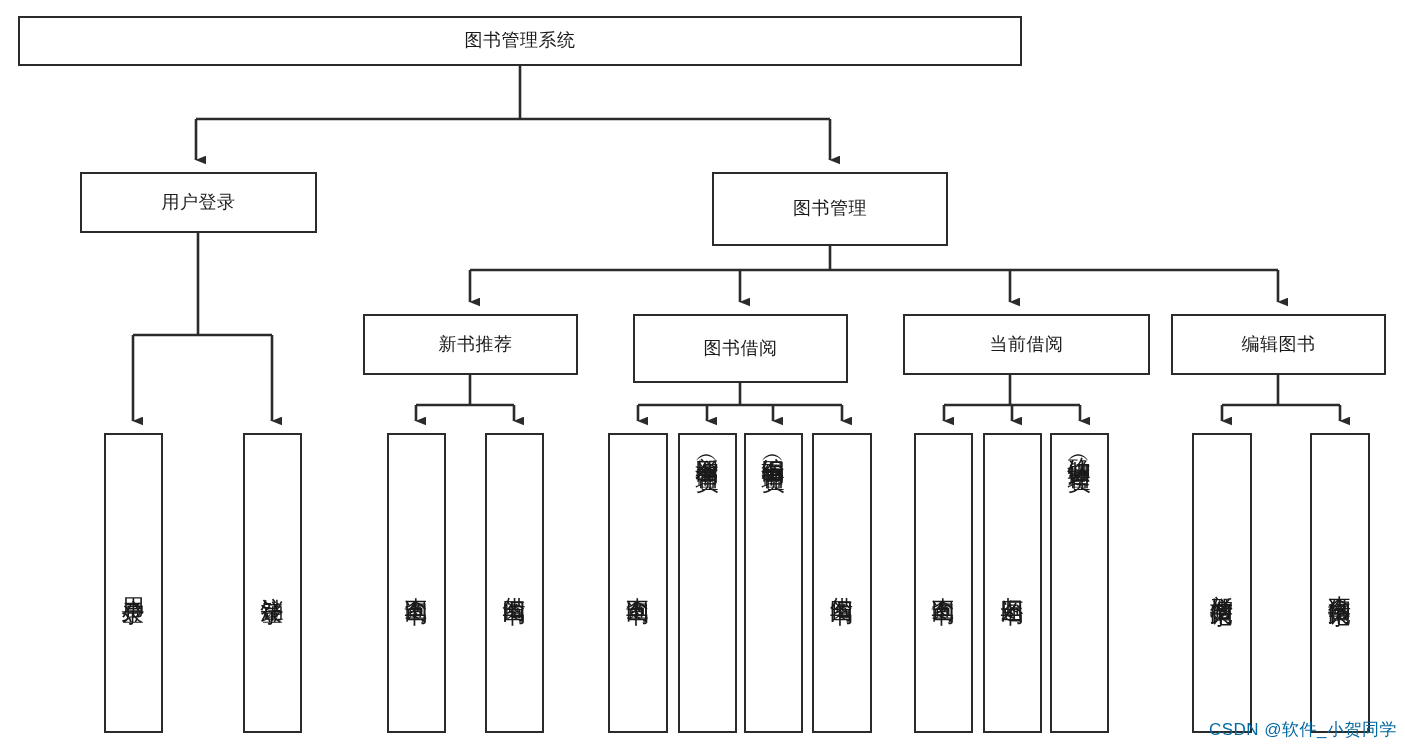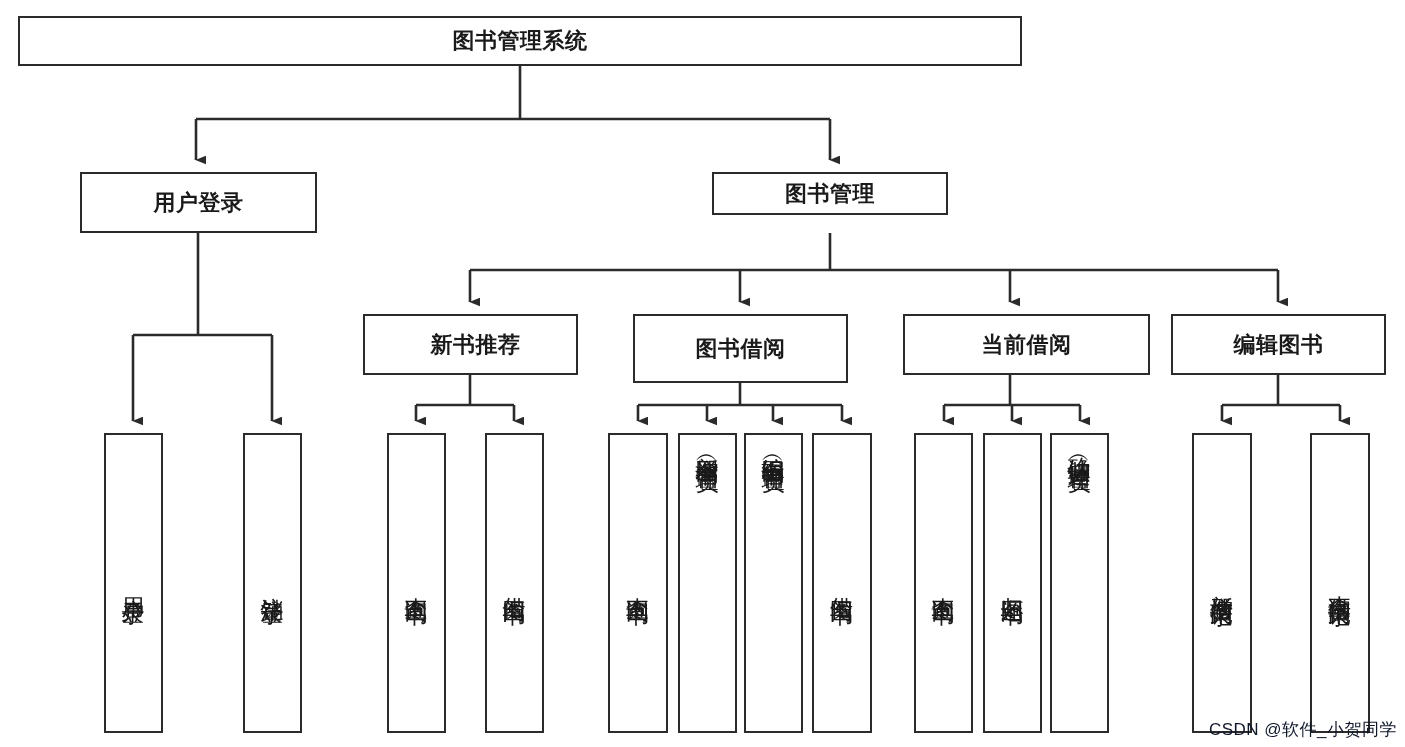--- a/index.html
+++ b/index.html
@@ -34,23 +34,22 @@
     align-items: center;
     justify-content: center;
     color: #1a1a1a;
   }
   .node .label {
     text-align: center;
     line-height: 1.18;
     white-space: pre;
   }
   .node.horiz .label {
-    font-size: 22px;
+    font-size: 18px;
     letter-spacing: 0.5px;
-    font-weight: bold;
   }
   .node.vert {
     align-items: flex-start;
     justify-content: center;
     padding-top: 4px;
   }
   .node.vert .label {
     writing-mode: vertical-rl;
     text-orientation: upright;
     font-size: 23px;
@@ -60,21 +59,21 @@
   }
   .node.vert.centered {
     align-items: center;
     padding-top: 0;
   }
   .watermark {
     position: absolute;
     right: 8px;
     bottom: 6px;
     font-size: 17px;
-    color: #0f172a;
+    color: #0369a1;
     letter-spacing: 0.5px;
     white-space: nowrap;
   }
 </style>
 </head>
 <body>
 
 <div id="canvas">
 
   <svg id="wires" viewBox="0 0 1405 747" xmlns="http://www.w3.org/2000/svg">
@@ -127,21 +126,21 @@
     </g>
   </svg>
 
   <div class="node horiz" style="left:18px; top:16px; width:1004px; height:50px;">
     <span class="label">图书管理系统</span>
   </div>
 
   <div class="node horiz" style="left:80px; top:172px; width:237px; height:61px;">
     <span class="label">用户登录</span>
   </div>
-  <div class="node horiz" style="left:712px; top:172px; width:236px; height:43px;">
+  <div class="node horiz" style="left:712px; top:172px; width:236px; height:74px;">
     <span class="label">图书管理</span>
   </div>
 
   <div class="node horiz" style="left:363px; top:314px; width:215px; height:61px;padding-left:10px;">
     <span class="label">新书推荐</span>
   </div>
   <div class="node horiz" style="left:633px; top:314px; width:215px; height:69px;">
     <span class="label">图书借阅</span>
   </div>
   <div class="node horiz" style="left:903px; top:314px; width:247px; height:61px;">

